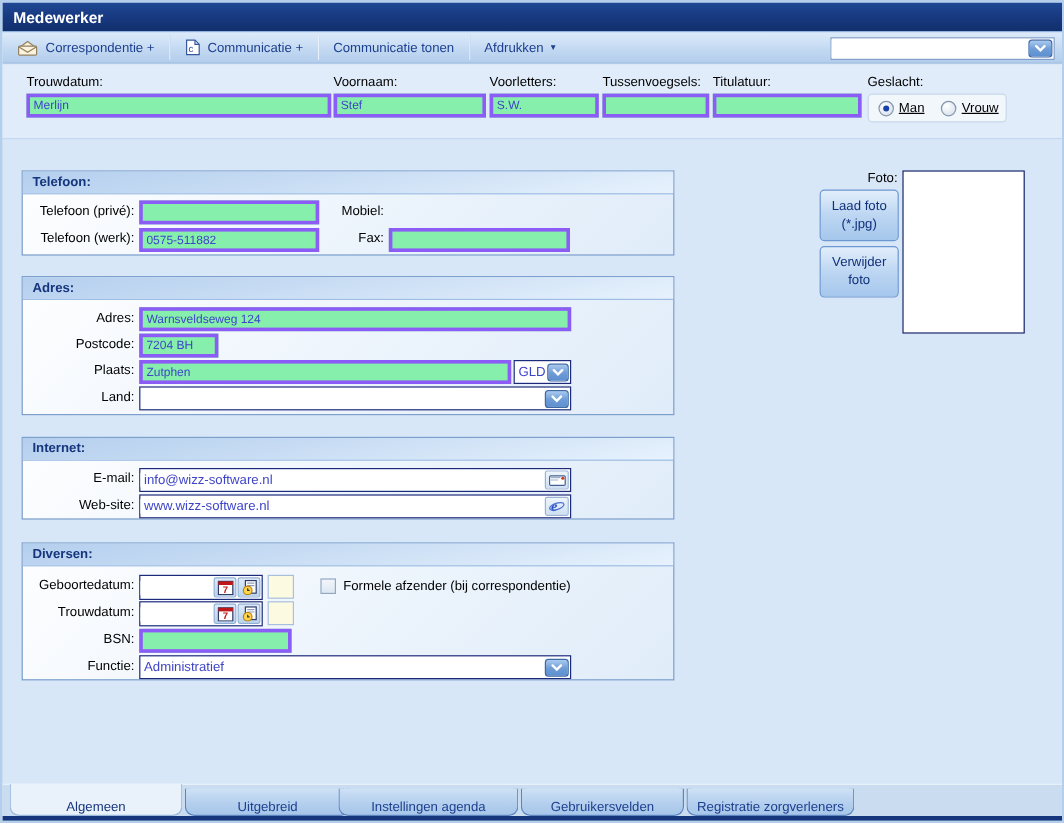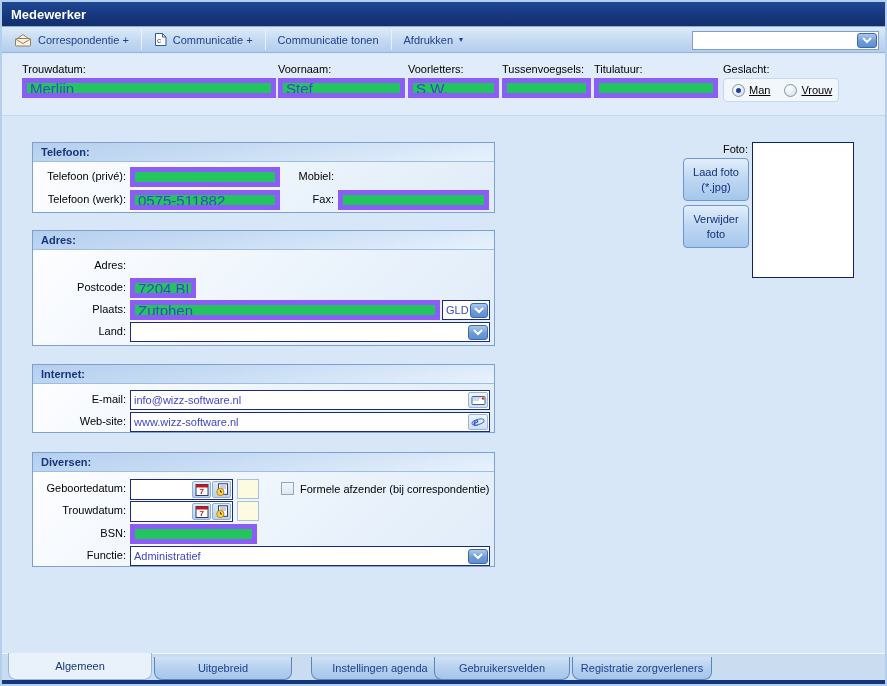--- a/index.html
+++ b/index.html
@@ -23,31 +23,31 @@
   .topcombo { position:absolute; right:6px; top:4px; width:187px; height:19px; background:#fff;
     border:1px solid #7f9fc9; display:flex; align-items:center; }
   .topcombo input { flex:1; border:none; outline:none; height:15px; font-size:11px; color:#3f45c8; font-family:inherit; padding:0 3px; min-width:0;}
   .chevbtn { width:20px; height:15px; margin:1px; border:1px solid #3e69a8; border-radius:3px;
     background:linear-gradient(180deg,#a9caef 0%, #6d9bd6 55%, #5d8fd0 100%);
     display:flex; align-items:center; justify-content:center; flex:none; }
 
   
   .namepanel { position:absolute; left:0; top:52px; right:0; height:62px; background:#e0ecfa; border-bottom:1px solid #c3d8ef; }
   .flabel { position:absolute; top:9px; color:#000; }
-  .inp { position:absolute; height:20px; border:5px solid #8b5cf6; background:#22c55e; color:#3f45c8;
-    font-size:15px; font-family:inherit; padding:0 3px; outline:none; }
+  .inp { position:absolute; height:20px; border:3px solid #8b5cf6; background:#86efac; color:#3f45c8;
+    font-size:10px; font-family:inherit; padding:0 3px; outline:none; }
   .radiogroup { position:absolute; left:721px; top:24px; width:116px; height:24px; background:#f2f7fc;
     border:1px solid #c7d8ec; border-radius:4px; display:flex; align-items:center; gap:14px; padding-left:8px; }
   .radio { width:13px; height:13px; border-radius:50%; border:1px solid #8496ad;
     background:radial-gradient(circle at 35% 30%, #ffffff 0%, #dfe7ef 70%, #b9c6d4 100%); position:relative; flex:none;}
   .radio.sel::after { content:""; position:absolute; left:3px; top:3px; width:5px; height:5px; border-radius:50%; background:#1741a8; }
   .radioitem { display:flex; align-items:center; gap:4px; color:#000;text-decoration:underline; }
 
   
-  .section { position:absolute; left:30px; width:463px; border:1px solid #7da0cc;
+  .section { position:absolute; left:16px; width:544px; border:1px solid #7da0cc;
     background:linear-gradient(135deg,#fefeff 0%, #ecf4fc 55%, #e0ecf9 100%); }
   .sechead { height:19px; background:linear-gradient(170deg,#b4cfee 0%, #c9ddf4 45%, #e7f2fd 100%);
     border-bottom:1px solid #9dbde4; color:#15357c; font-weight:bold; padding:3px 0 0 8px; }
   .row { position:absolute; left:0; right:0; height:20px; }
   .rlbl { position:absolute; top:3px; text-align:right; color:#000; }
   .combo { position:absolute; height:20px; border:1px solid #1b2a7a; background:#fff; display:flex; align-items:center; }
   .combo .val { flex:1; color:#3f45c8; padding-left:3px; overflow:hidden; white-space:nowrap; }
   .iconbtn { width:20px; height:16px; margin-right:1px; border:1px solid #9ab4d6; border-radius:2px;
     background:linear-gradient(180deg,#eef5fc,#cfe0f2); display:flex; align-items:center; justify-content:center; flex:none; }
   .datebox { position:absolute; height:21px; border:1px solid #1b2a7a; background:#fff; display:flex; align-items:center; }
@@ -63,21 +63,21 @@
   .fbtn { position:absolute; left:681px; width:66px; height:43px; border:1px solid #6c98d1; border-radius:4px;
     background:linear-gradient(180deg,#e2eefb 0%, #bdd6f2 50%, #a5c7ec 100%); color:#10307c;
     display:flex; align-items:center; justify-content:center; text-align:center; padding:2px; line-height:1.35; }
   .photobox { position:absolute; left:750px; top:140px; width:102px; height:136px; background:#fff; border:1px solid #10226b; }
 
   
   .tabstrip { position:absolute; left:0; right:0; bottom:0; height:31px; background:#c9dcf0; border-top:1px solid #eef5fc; }
   .navybar { position:absolute; left:0; right:0; bottom:0; height:4px; background:#15357c; }
   .tab { position:absolute; bottom:4px; height:23px; border:1px solid #5c85bf; border-top:none;
     border-radius:0 0 8px 8px; background:linear-gradient(180deg,#cfe2f6 0%, #b5cfee 55%, #a7c6e9 100%);
-    color:#1c3f8f; display:flex; align-items:center; justify-content:center; }
+    color:#1c3f8f; display:flex; align-items:flex-end; justify-content:center; }
   .tab.active { height:27px; background:#e9f2fb; border-color:#9ab8dc; z-index:2; color:#17367e; }
 
   svg { display:block; }
 </style>
 </head>
 <body>
 
 <div class="window">
 
   <div class="titlebar">
@@ -161,20 +161,21 @@
       <input class="inp" style="left: 97px; top: 0px; width: 150px;" value="0575-511882">
       <span class="rlbl" style="left:250px; width:51px">Fax:</span>
       <input class="inp" style="left: 305px; top: 0px; width: 151px;" value="">
     </div>
   </div>
 
   <div class="section" style="top:228px; height:116px">
     <div class="sechead">Adres:</div>
     <div class="row" style="top:25px">
       <span class="rlbl" style="left:0; width:93px">Adres:</span>
+      <input class="inp" style="left: 97px; top: 0px; width: 360px;" value="Warnsveldseweg 124">
     </div>
     <div class="row" style="top:47px">
       <span class="rlbl" style="left:0; width:93px">Postcode:</span>
       <input class="inp" style="left: 97px; top: 0px; width: 66px;" value="7204 BH">
     </div>
     <div class="row" style="top:69px">
       <span class="rlbl" style="left:0; width:93px">Plaats:</span>
       <input class="inp" style="left: 97px; top: 0px; width: 310px;" value="Zutphen">
       <div class="combo" style="left:409px; top:0; width:48px">
         <span class="val">GLD</span>
@@ -301,21 +302,21 @@
   </div>
   <div class="photobox"></div>
 
   <div class="tabstrip">
     <div class="tab active" style="left:6px; width:144px">
       <span>Algemeen</span>
     </div>
     <div class="tab" style="left:152px; width:138px">
       <span>Uitgebreid</span>
     </div>
-    <div class="tab" style="left:309px; width:138px">
+    <div class="tab" style="left:280px; width:150px">
       <span>Instellingen agenda</span>
     </div>
     <div class="tab" style="left:432px; width:136px">
       <span>Gebruikersvelden</span>
     </div>
     <div class="tab" style="left:570px; width:140px">
       <span>Registratie zorgverleners</span>
     </div>
     <div class="navybar"></div>
   </div>

